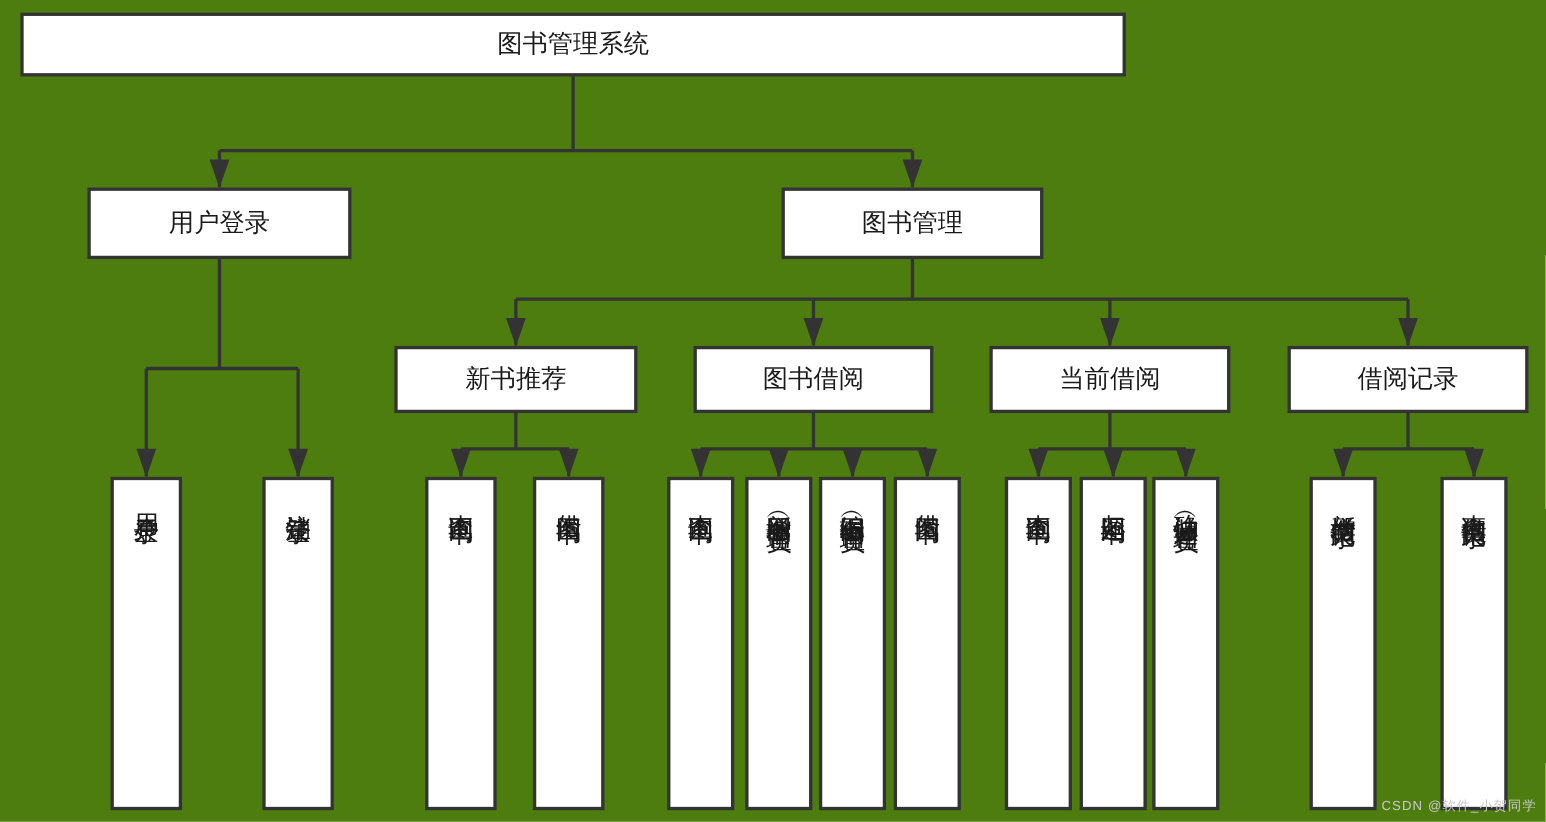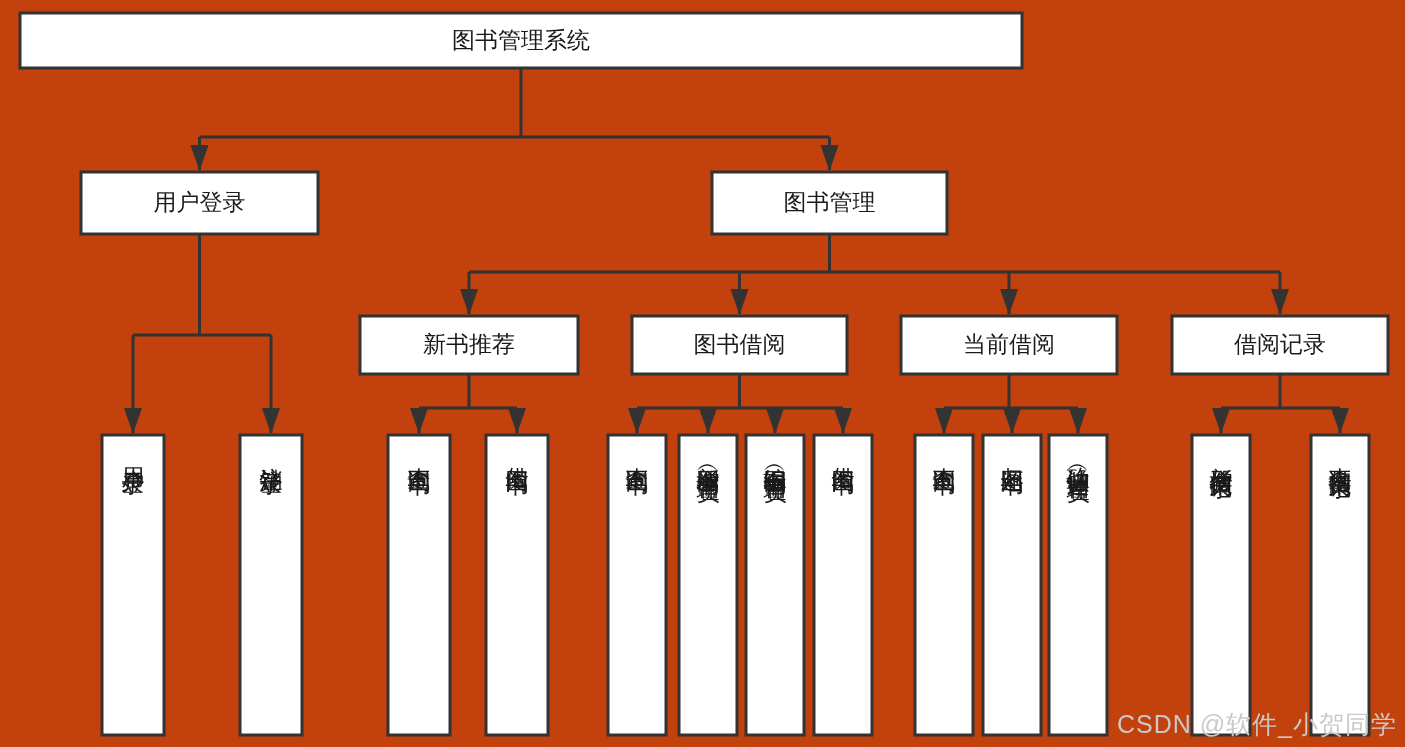--- a/index.html
+++ b/index.html
@@ -11,21 +11,21 @@
   body {
     width: 1405px;
     height: 747px;
     font-family: "Liberation Sans", "DejaVu Sans", sans-serif;
     overflow: hidden;
   }
   #diagram-root {
     position: relative;
     width: 1405px;
     height: 747px;
-    background: #c2410c;
+    background: #4d7c0f;
   }
   svg.diagram-canvas {
     position: absolute;
     left: 0;
     top: 0;
     width: 1405px;
     height: 747px;
     display: block;
   }
   .node-box {
@@ -61,21 +61,21 @@
     line-height: 1;
     white-space: nowrap;
     text-align: center;
     pointer-events: none;
   }
   .watermark {
     position: absolute;
     right: 8px;
     bottom: 6px;
     font-family: "Liberation Sans", "DejaVu Sans", sans-serif;
-    font-size: 25px;
+    font-size: 12px;
     color: #c9c9c9;
     letter-spacing: 1px;
     white-space: nowrap;
     user-select: none;
   }
 </style>
 </head>
 <body>
 
 <div id="diagram-root">

